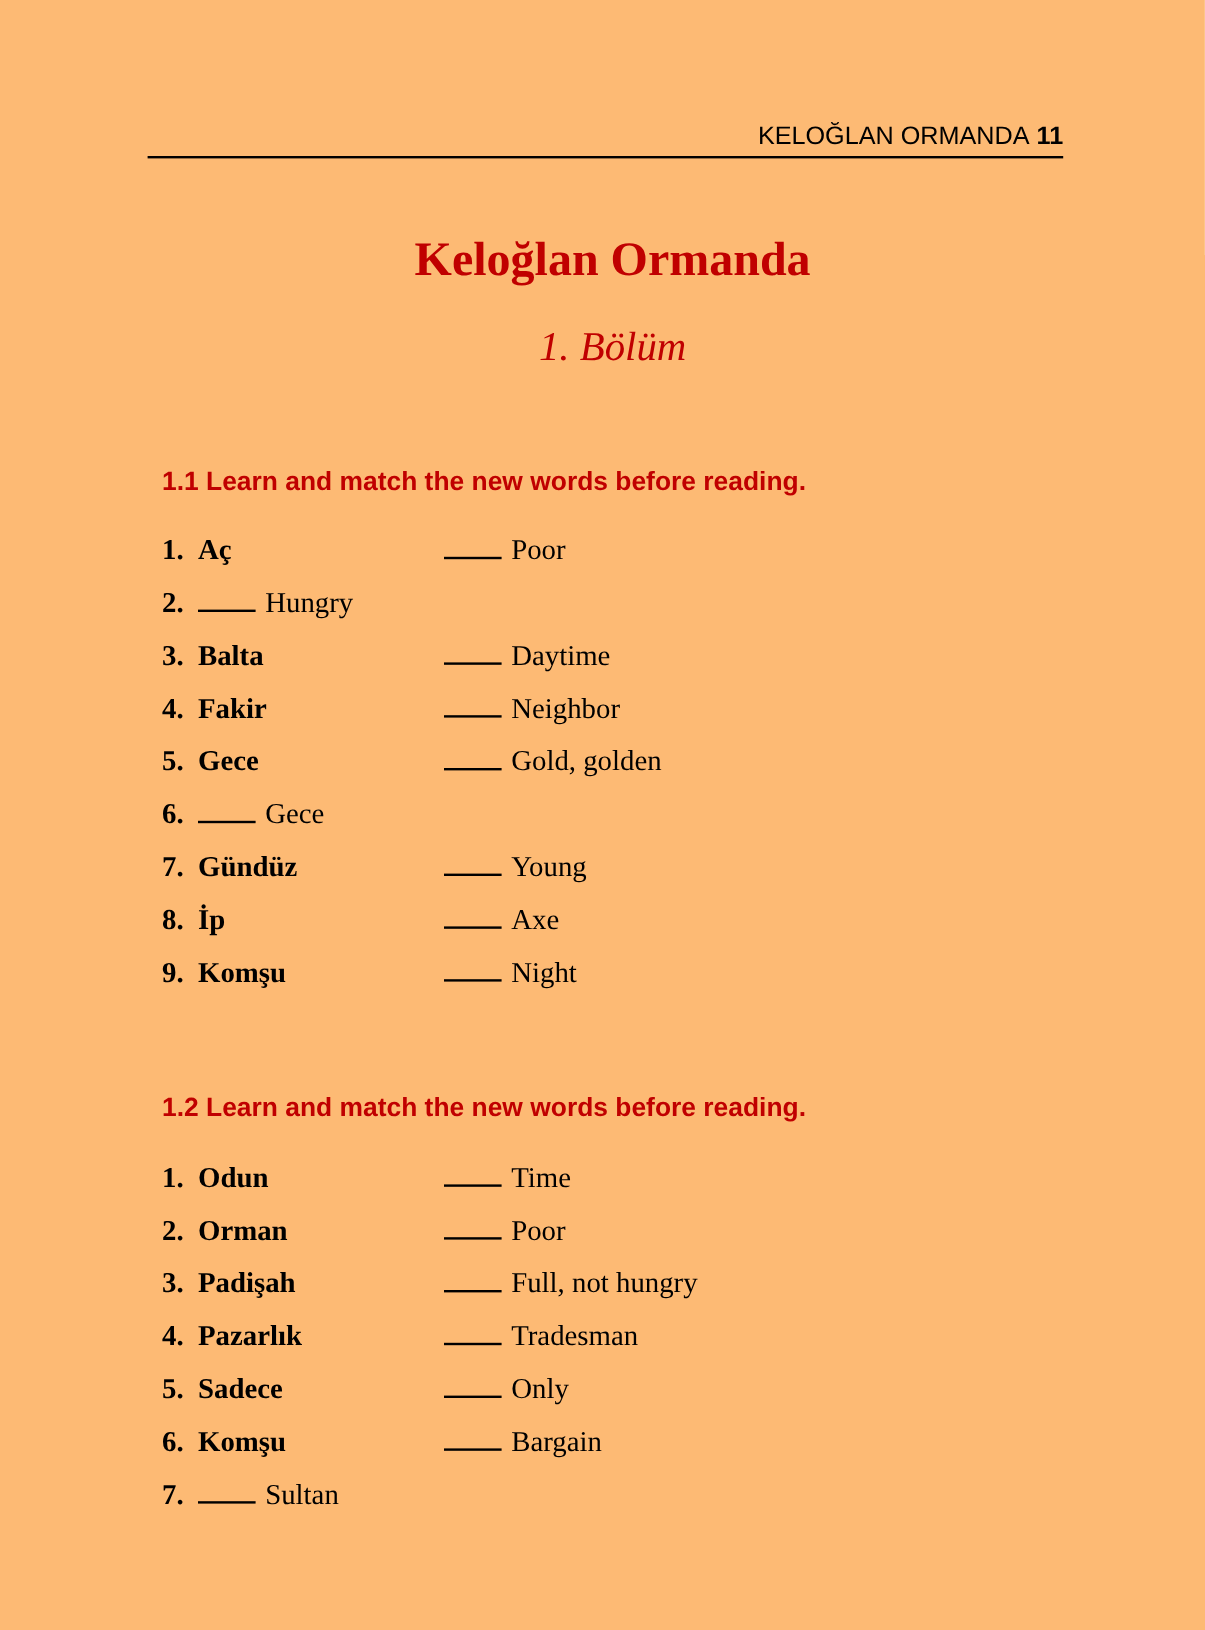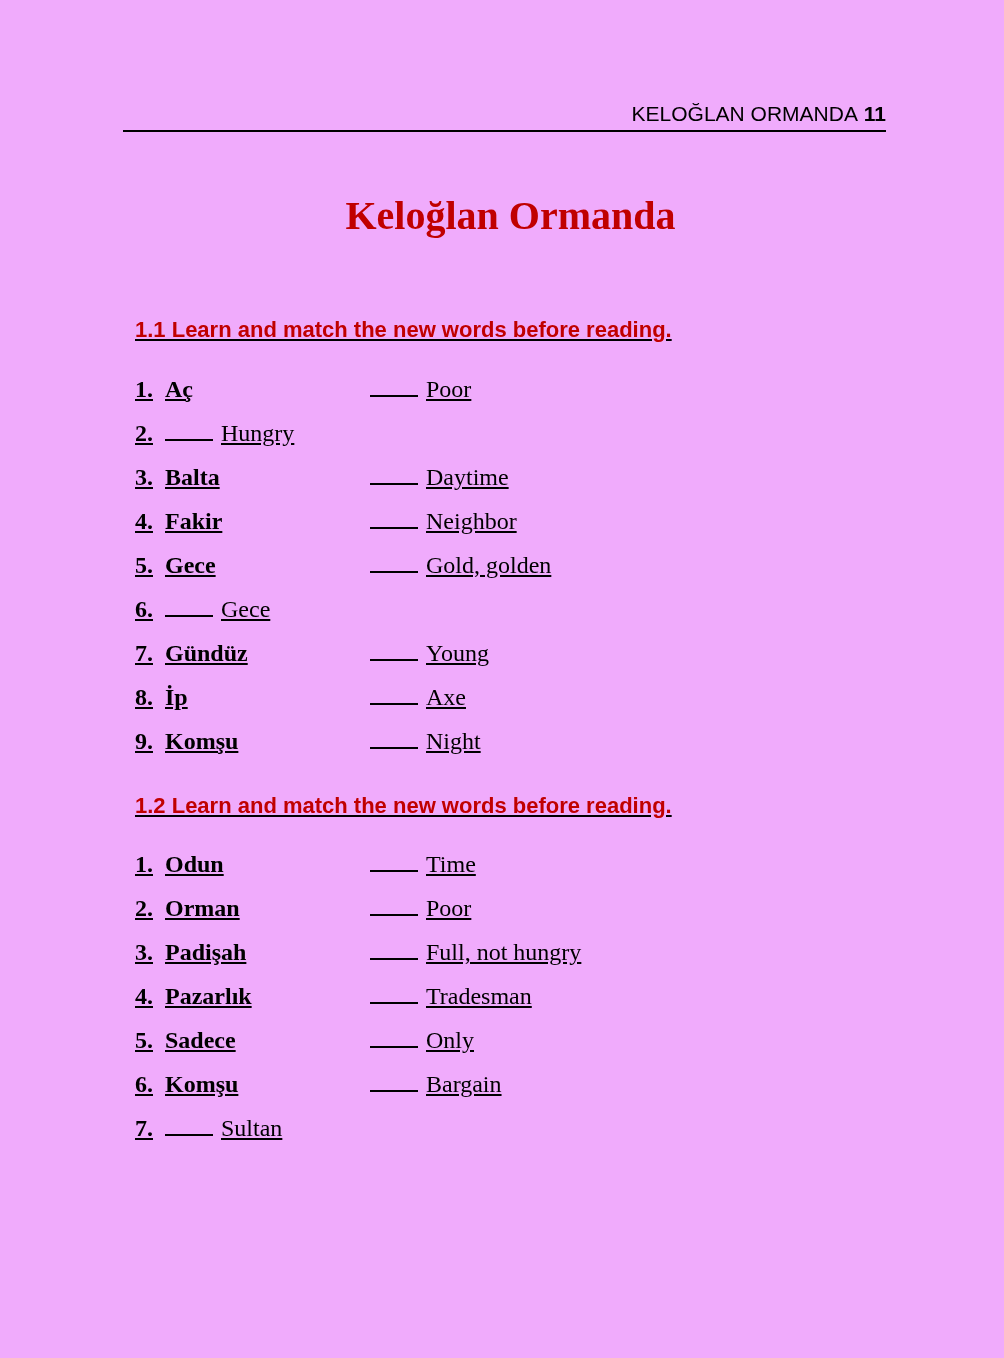--- a/index.html
+++ b/index.html
@@ -6,21 +6,21 @@
   body {
     width: 1004px; height: 1358px;
     background: #ffffff;
     color: #000000;
     font-family: "Liberation Serif", serif;
   }
   .page {
     position: relative;
     width: 1004px; height: 1358px;
     overflow: hidden;
-    background: #f0abfc;
+    background: #fdba74;
   }
   .header {
     position: absolute;
     left: 135px; right: 118px; top: 102px;
     text-align: right;
     font-family: "Liberation Sans", sans-serif;
     font-size: 21px;
     line-height: 1.15;
     color: #000000;
     white-space: nowrap;
@@ -46,23 +46,23 @@
     color: #C00000;
   }
   .chapter-subtitle {
     margin-top: 30px;
     text-align: center;
     font-size: 34px;
     font-style: italic;
     line-height: 1.2;
     color: #C00000;
   }
-  .section { margin-top: 0; text-decoration: underline; }
+  .section { margin-top: 0; }
   .section:first-of-type { margin-top: 76px; }
-  .section + .section { margin-top: 29px; }
+  .section + .section { margin-top: 76px; }
   .section-heading {
     font-family: "Liberation Sans", sans-serif;
     font-size: 22px;
     font-weight: bold;
     color: #C00000;
     line-height: 1.3;
     margin-bottom: 22px;
   }
   .row {
     display: flex;
@@ -94,20 +94,21 @@
 
 <div class="page">
 
   <div class="header">
     <span>KELOĞLAN ORMANDA</span>&nbsp;<span class="pagenum">11</span>
   </div>
   <div class="header-rule"></div>
 
   <div class="content">
     <div class="book-title">Keloğlan Ormanda</div>
+    <div class="chapter-subtitle">1. Bölüm</div>
 
     <div id="sections">
   <div class="section">
     <div class="section-heading">1.1 Learn and match the new words before reading.</div>
     <div class="match-list">
   <div class="row">
     <span class="num">1.</span>
     <span class="term">Aç</span>
     <span class="blank"></span>
     <span class="match">Poor</span>

